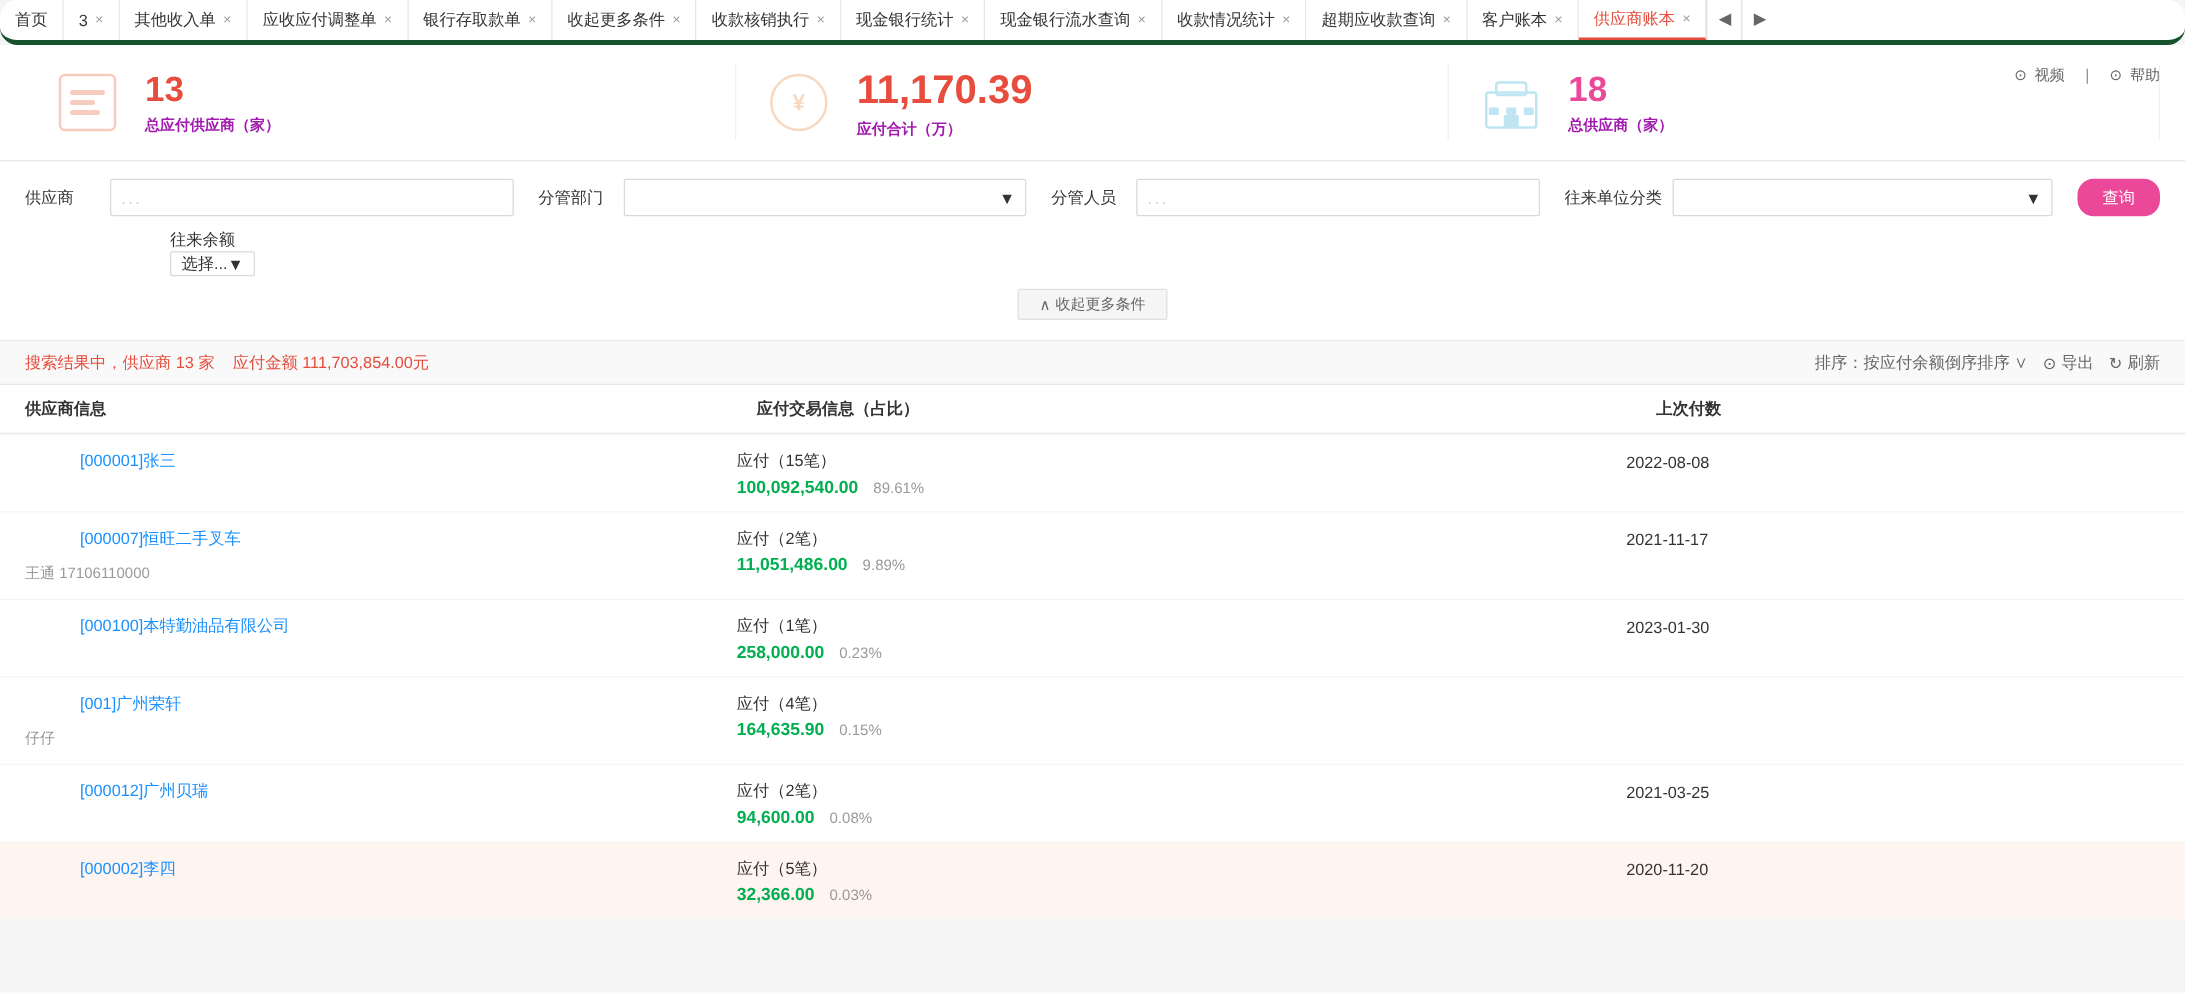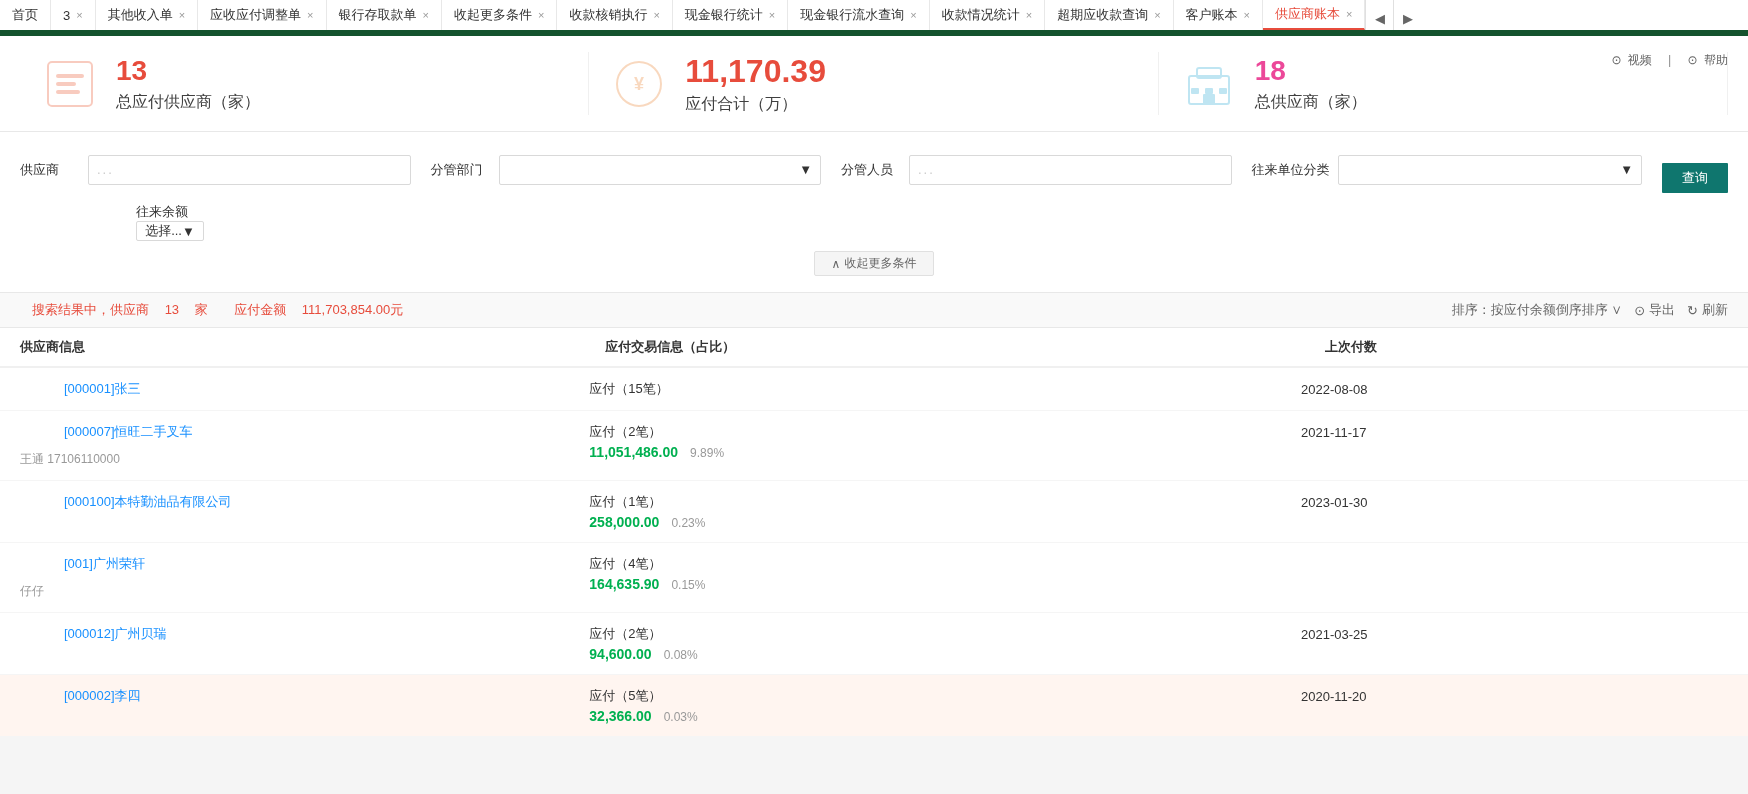--- a/index.html
+++ b/index.html
@@ -1,21 +1,21 @@
 <!DOCTYPE html>
 <html><head>
   <meta charset="utf-8">
   <style>
     * { box-sizing: border-box; margin: 0; padding: 0; }
     body { font-family: 'Microsoft YaHei', Arial, sans-serif; font-size: 13px; background: #f5f5f5; color: #333; }
 
     
     .top-nav {
-      display: flex; align-items: flex-start; background: #fff;
-      border-bottom: 6px solid #14532d; height: 36px; overflow: hidden;
+      display: flex; align-items: flex-end; background: #fff;
+      border-bottom: 4px solid #14532d; height: 36px; overflow: hidden; border-radius: 14px;
     }
     .nav-item {
       display: flex; align-items: center; padding: 0 12px; height: 100%;
       white-space: nowrap; cursor: pointer; font-size: 13px; color: #333;
       border-right: 1px solid #e8e8e8; position: relative;
     }
     .nav-item.active { color: #e74c3c; border-bottom: 2px solid #e74c3c; }
     .nav-item .close-btn { margin-left: 6px; color: #999; font-size: 11px; cursor: pointer; }
     .nav-arrow { width: 28px; height: 36px; display: flex; align-items: center; justify-content: center; cursor: pointer; color: #666; border-left: 1px solid #e0e0e0; }
 
@@ -30,21 +30,21 @@
     }
     .summary-card:last-child { border-right: none; }
     .card-icon {
       width: 60px; height: 60px; display: flex; align-items: center;
       justify-content: center; margin-right: 16px; opacity: 0.4;
     }
     .card-icon svg { width: 52px; height: 52px; }
     .card-content {}
     .card-number { font-size: 28px; font-weight: bold; color: #e74c3c; line-height: 1.2; }
     .card-number.large { font-size: 32px; }
-    .card-label { font-size: 16px; color: #404040; margin-top: 4px; }
+    .card-label { font-size: 12px; color: #a21caf; margin-top: 4px; font-weight: bold; }
     .card-number.dark { color: #ec4899; }
 
     
     .help-links {
       position: absolute; top: 16px; right: 20px; display: flex; gap: 12px;
       font-size: 12px; color: #666;
     }
     .help-links span { cursor: pointer; }
 
     
@@ -61,37 +61,37 @@
       cursor: pointer; background: #fff;
     }
     .filter-input .dots { color: #ccc; letter-spacing: 2px; }
     .filter-select {
       flex: 1; height: 30px; border: 1px solid #d9d9d9; border-radius: 2px;
       padding: 0 8px; font-size: 13px; color: #333; outline: none;
       display: flex; align-items: center; justify-content: space-between;
       cursor: pointer; background: #fff;
     }
     .search-btn {
-      background: #0f766e; color: #fff; border: none; padding: 6px 20px;
-      border-radius: 1px; cursor: pointer; font-size: 13px; white-space: nowrap; margin-top: 17px;
+      background: #ec4899; color: #fff; border: none; padding: 6px 20px;
+      border-radius: 13px; cursor: pointer; font-size: 13px; white-space: nowrap;
     }
     .collapse-btn {
       display: flex; align-items: center; justify-content: center;
       font-size: 12px; color: #666; cursor: pointer; margin: 6px auto;
       width: 120px; background: #f5f5f5; border: 1px solid #e0e0e0;
       border-radius: 2px; padding: 3px 10px; gap: 4px;
     }
 
     
     .result-bar {
       background: #f9f9f9; padding: 8px 20px; display: flex; align-items: center;
       justify-content: space-between; border-bottom: 1px solid #e8e8e8; font-size: 13px;
     }
     .result-info { color: #333; }
-    .result-info span { color: #e74c3c; margin-left: 12px; }
+    .result-info span { color: #e74c3c; }
     .result-actions { display: flex; align-items: center; gap: 12px; font-size: 13px; color: #666; }
     .export-btn, .refresh-btn { display: flex; align-items: center; gap: 4px; cursor: pointer; color: #666; }
 
     
     .table-area { background: #fff; margin: 0; }
     .table-header {
       display: flex; padding: 10px 20px; background: #fff;
       border-bottom: 2px solid #f0f0f0; font-weight: 600; color: #333; font-size: 13px; gap: 48px;
     }
     .col-supplier { flex: 2; }
@@ -327,20 +327,24 @@
   </div>
 
   <div id="table-body">
       <div class="table-row-item">
       <div class="col-supplier supplier-info">
         <a class="supplier-link">[000001]张三</a>
         
       </div>
       <div class="col-transaction trans-info">
         <div class="trans-label">应付（15笔）</div>
+        <div class="trans-row">
+          <span class="trans-amount">100,092,540.00</span>
+          <span class="trans-percent">89.61%</span>
+        </div>
       </div>
       <div class="col-lastpay last-pay">2022-08-08</div>
     </div>
       <div class="table-row-item">
       <div class="col-supplier supplier-info">
         <a class="supplier-link">[000007]恒旺二手叉车</a>
         <div class="supplier-sub">王通  17106110000</div>
       </div>
       <div class="col-transaction trans-info">
         <div class="trans-label">应付（2笔）</div>

